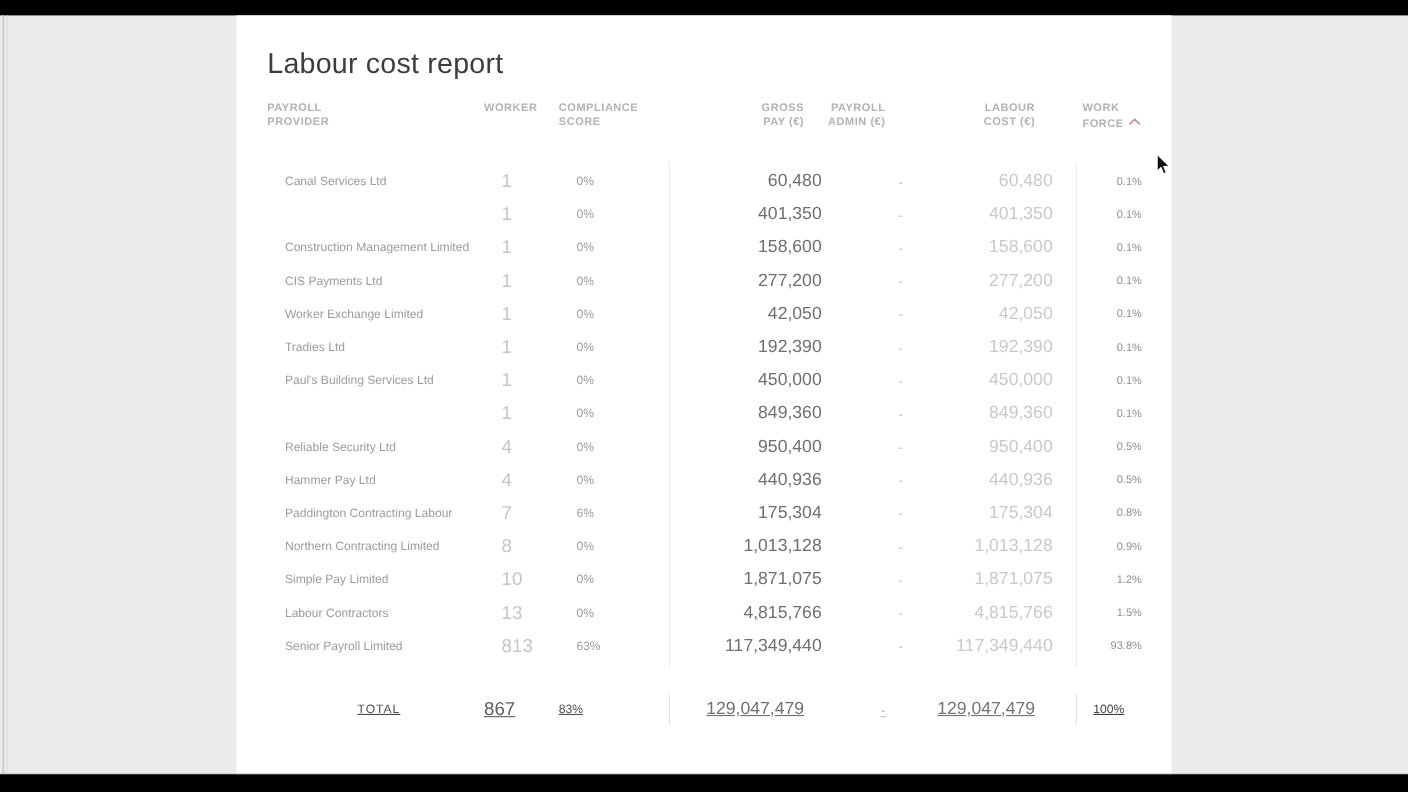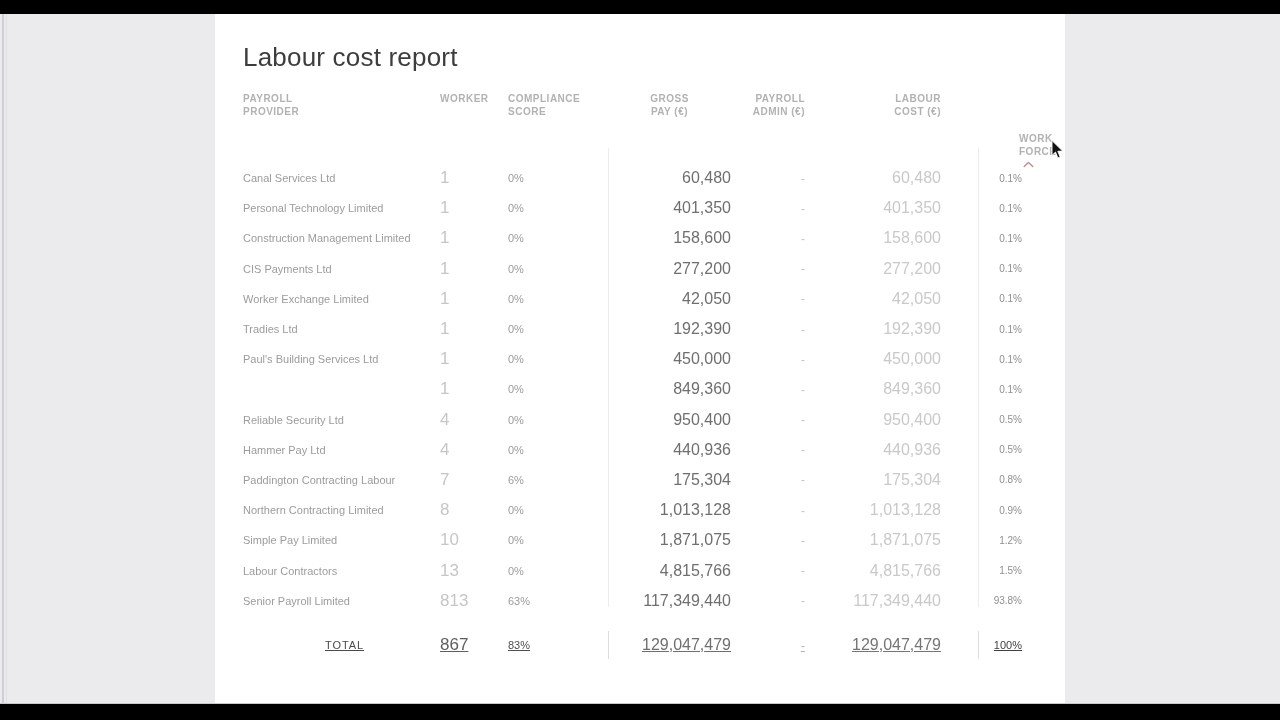--- a/index.html
+++ b/index.html
@@ -15,27 +15,27 @@
   .panel{position:absolute;left:215px;top:0;width:850px;height:690px;background:#ffffff;}
 
   .title{position:absolute;left:28px;top:28px;font-size:26px;line-height:30px;
          color:#3d3d3d;letter-spacing:.2px;font-weight:400;}
 
   .hdr{position:absolute;top:78px;font-size:10px;line-height:13px;color:#b2b2b2;
        letter-spacing:.5px;font-weight:700;}
   .h-provider{left:28px;}
   .h-worker{left:225px;}
   .h-compliance{left:293px;}
-  .h-gross{left:393px;width:123px;text-align:center;}
+  .h-gross{left:393px;width:123px;text-align:right;}
   .h-admin{left:516px;width:74px;text-align:right;}
   .h-labour{left:590px;width:136px;text-align:right;}
-  .h-workforce{left:804px;margin-top:40px;}
+  .h-workforce{left:769px;}
   .caret-svg{display:inline-block;vertical-align:1px;margin-left:4px;}
 
-  .rows{position:absolute;top:136px;left:0;right:0;margin-top:13px;}
+  .rows{position:absolute;top:136px;left:16px;right:0;}
   .row{position:relative;height:30.2px;}
   .cell{position:absolute;top:0;height:100%;display:flex;align-items:center;white-space:nowrap;}
   .c-provider{left:28px;font-size:11px;color:#9c9c9c;}
   .c-worker{left:225px;font-size:17px;color:#c6c6c6;}
   .c-compliance{left:293px;font-size:11px;color:#9c9c9c;}
   .c-gross{left:393px;width:123px;justify-content:flex-end;font-size:16px;color:#6f6f6f;}
   .c-admin{left:516px;width:74px;justify-content:flex-end;font-size:13px;color:#c6c6c6;}
   .c-labour{left:590px;width:136px;justify-content:flex-end;font-size:16px;color:#c9c9c9;}
   .c-workforce{left:726px;width:81px;justify-content:flex-end;font-size:10px;color:#8f8f8f;text-align:right;}
 
@@ -111,21 +111,20 @@
       <div class="row">
           <div class="cell c-provider">Canal Services Ltd</div>
           <div class="cell c-worker">1</div>
           <div class="cell c-compliance">0%</div>
           <div class="cell c-gross">60,480</div>
           <div class="cell c-admin">-</div>
           <div class="cell c-labour">60,480</div>
           <div class="cell c-workforce">0.1%</div>
         </div>
           <div class="row">
-          <div class="cell c-provider">Personal Technology Limited</div>
           <div class="cell c-worker">1</div>
           <div class="cell c-compliance">0%</div>
           <div class="cell c-gross">401,350</div>
           <div class="cell c-admin">-</div>
           <div class="cell c-labour">401,350</div>
           <div class="cell c-workforce">0.1%</div>
         </div>
           <div class="row">
           <div class="cell c-provider">Construction Management Limited</div>
           <div class="cell c-worker">1</div>

